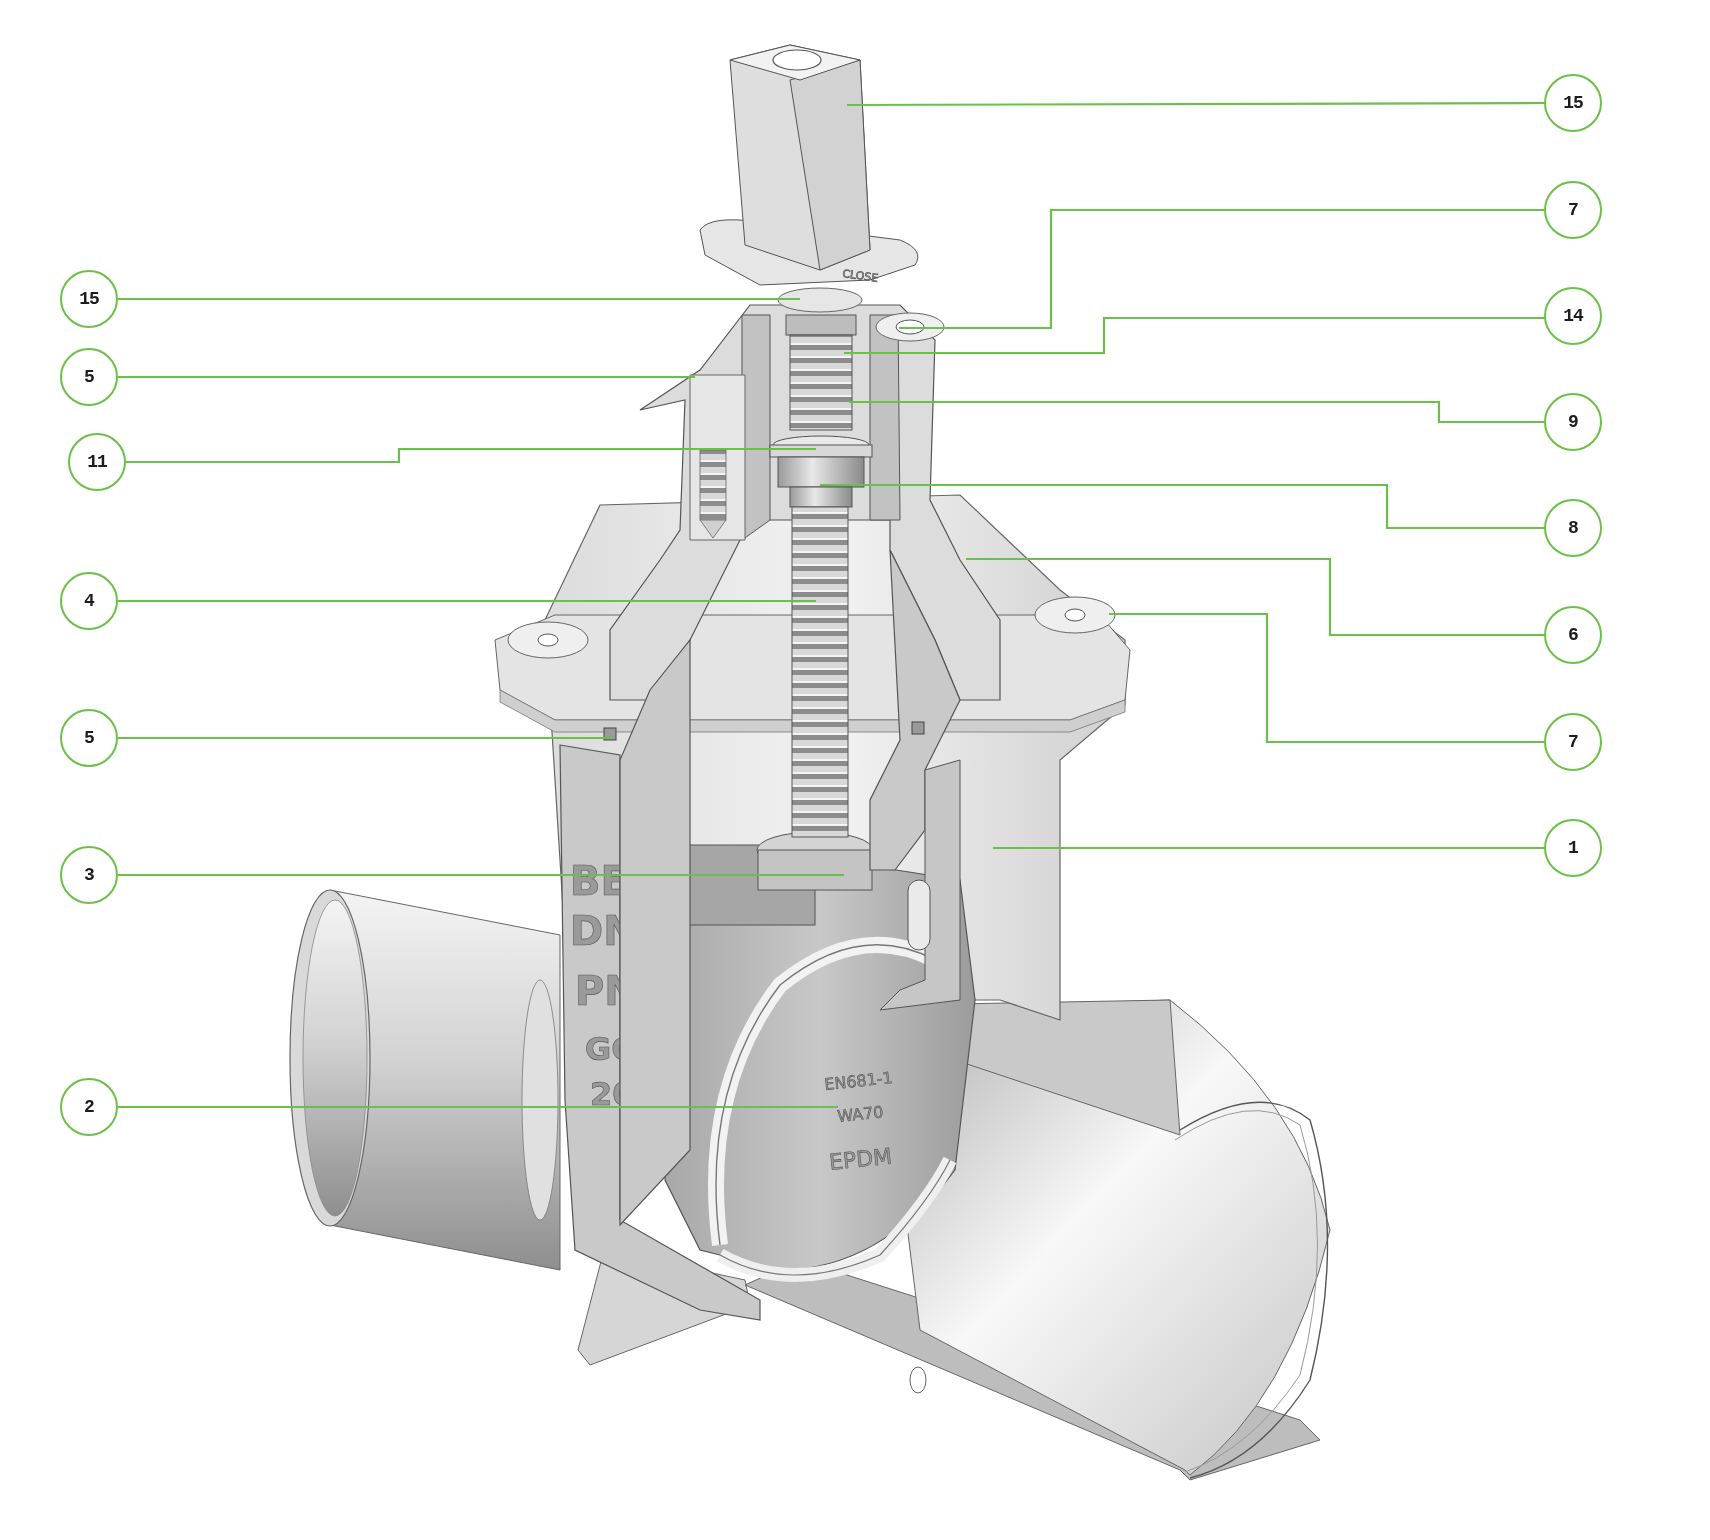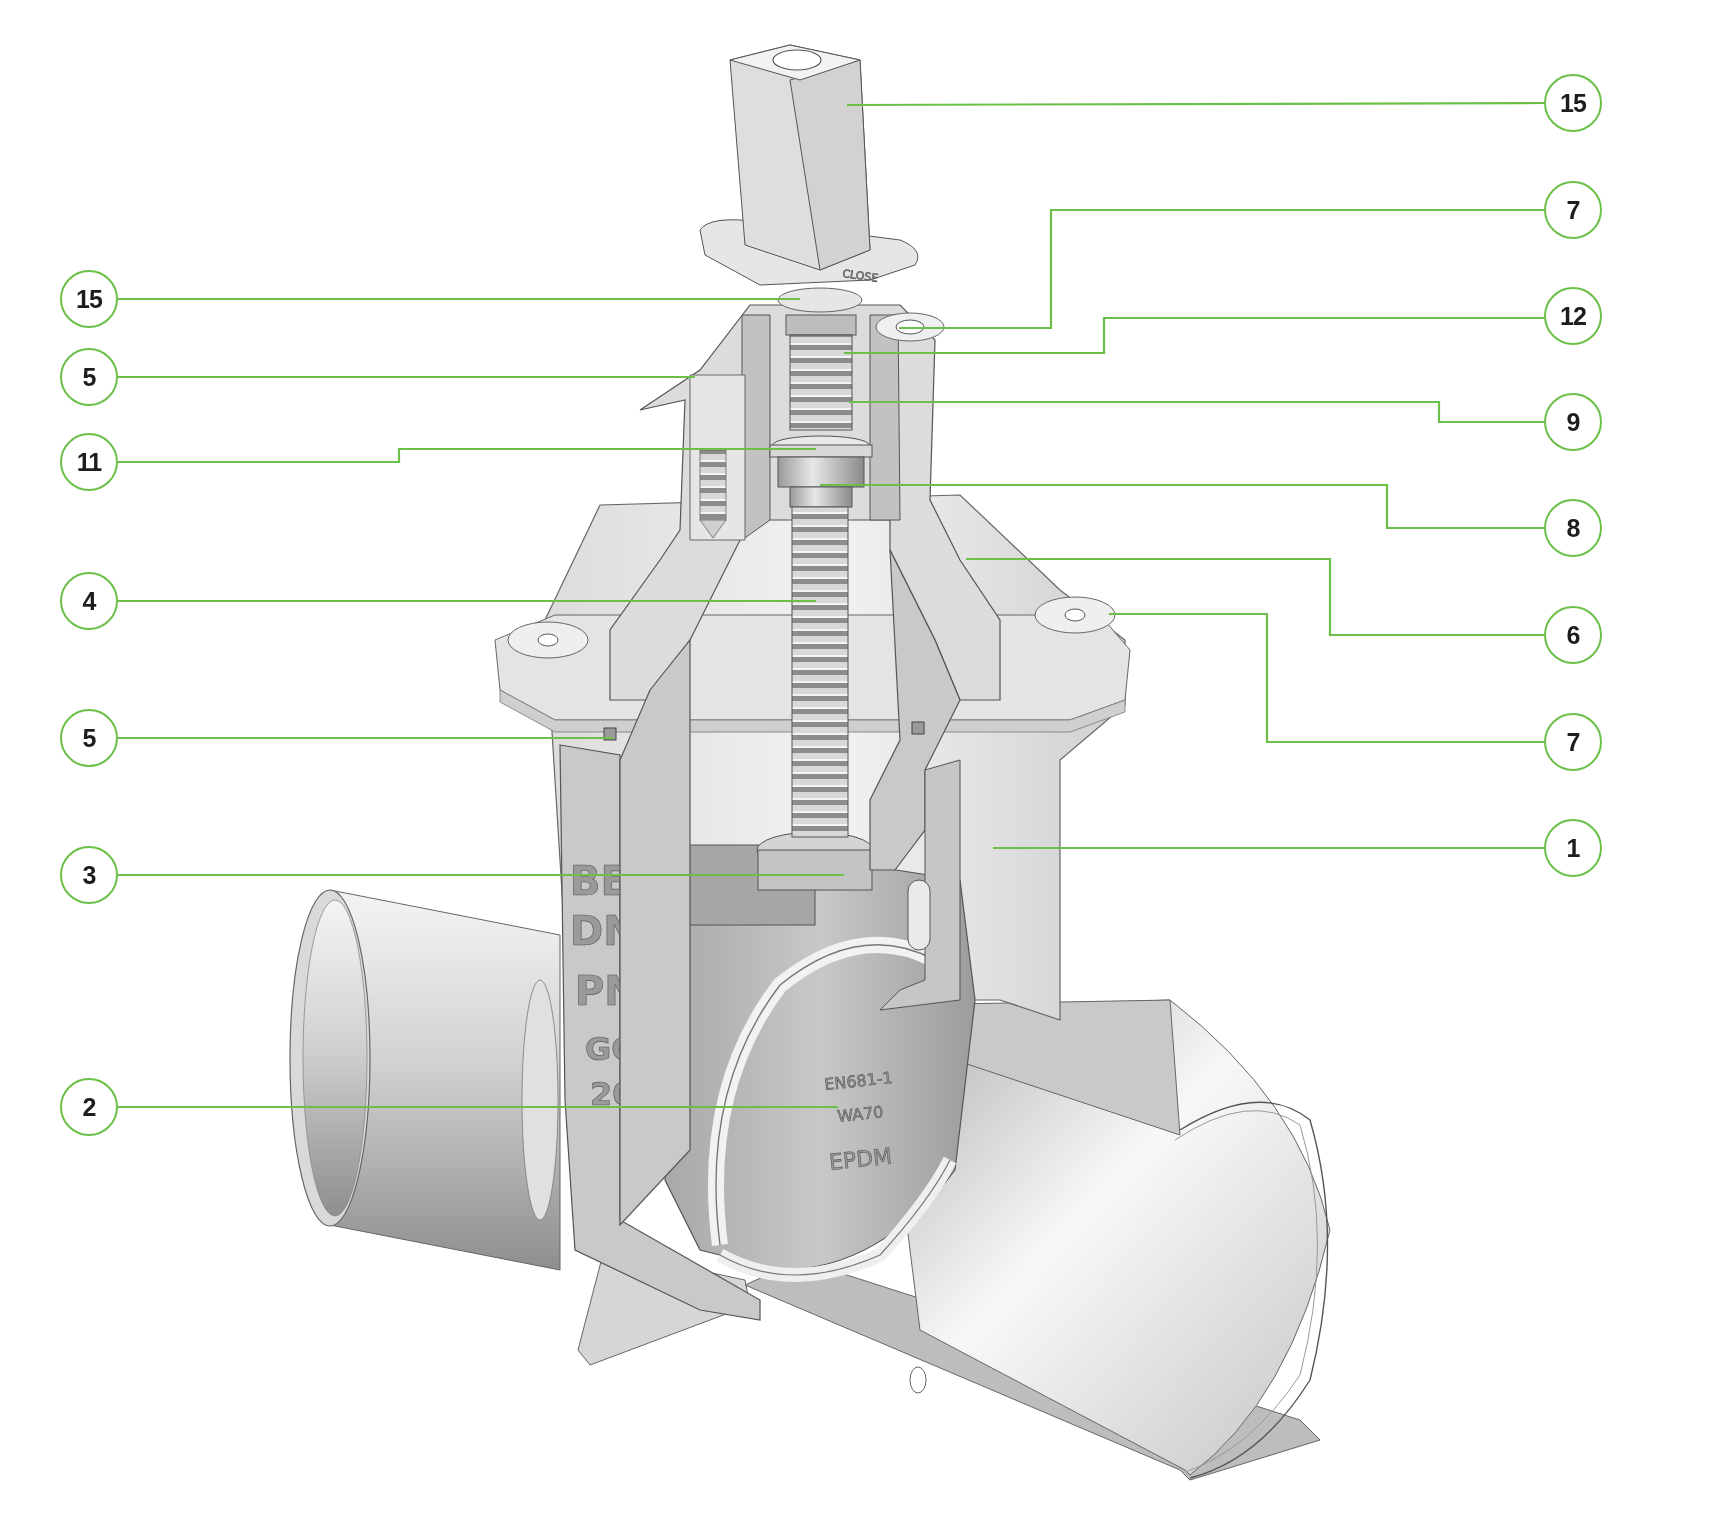--- a/index.html
+++ b/index.html
@@ -2,21 +2,21 @@
 <html><head>
 <meta charset="utf-8">
 <style>
   html, body { margin: 0; padding: 0; background: #ffffff; }
   body { width: 1710px; height: 1540px; position: relative; overflow: hidden;
          font-family: "Liberation Sans", sans-serif; }
   #stage { position: absolute; left: 0; top: 0; width: 1710px; height: 1540px; }
   .callout { position: absolute; width: 54px; height: 54px; margin-left: -29px; margin-top: -29px;
              border: 2.5px solid #6cc04a; border-radius: 50%; background: #fff;
              display: flex; align-items: center; justify-content: center;
-             font-family: Liberation Sans, sans-serif; font-weight: bold; font-size: 25px; color: #1d1d1f;
+             font-family: Liberation Mono, monospace; font-weight: bold; font-size: 18px; color: #1d1d1f;
              letter-spacing: -1px; box-sizing: content-box; }
   .leader { fill: none; stroke: #6cc04a; stroke-width: 2.2; }
   .engr { font-family: "DejaVu Sans", sans-serif; fill: #9a9a9a; stroke: #555; stroke-width: 0.6; }
 </style>
 </head>
 <body>
 
 <svg id="stage" viewBox="0 0 1710 1540" xmlns="http://www.w3.org/2000/svg">
   <defs>
     <linearGradient id="pipeL" x1="0" y1="0" x2="0" y2="1">
@@ -163,26 +163,26 @@
     <polyline class="leader" points="118,462 399,462 399,449 816,449"></polyline>
     <polyline class="leader" points="118,601 816,601"></polyline>
     <polyline class="leader" points="118,738 613,738"></polyline>
     <polyline class="leader" points="118,875 844,875"></polyline>
     <polyline class="leader" points="118,1107 838,1107"></polyline>
   </g>
 </svg>
 
 <div class="callout" style="left:1573px;top:103px;">15</div>
 <div class="callout" style="left:1573px;top:210px;">7</div>
-<div class="callout" style="left:1573px;top:316px;">12</div>
+<div class="callout" style="left:1573px;top:316px;">14</div>
 <div class="callout" style="left:1573px;top:422px;">9</div>
 <div class="callout" style="left:1573px;top:528px;">8</div>
 <div class="callout" style="left:1573px;top:635px;">6</div>
 <div class="callout" style="left:1573px;top:742px;">7</div>
 <div class="callout" style="left:1573px;top:848px;">1</div>
 
 <div class="callout" style="left:89px;top:299px;">15</div>
 <div class="callout" style="left:89px;top:377px;">5</div>
-<div class="callout" style="left:89px;top:462px;">11</div>
+<div class="callout" style="left:97px;top:462px;">11</div>
 <div class="callout" style="left:89px;top:601px;">4</div>
 <div class="callout" style="left:89px;top:738px;">5</div>
 <div class="callout" style="left:89px;top:875px;">3</div>
 <div class="callout" style="left:89px;top:1107px;">2</div>
 
 </body></html>

